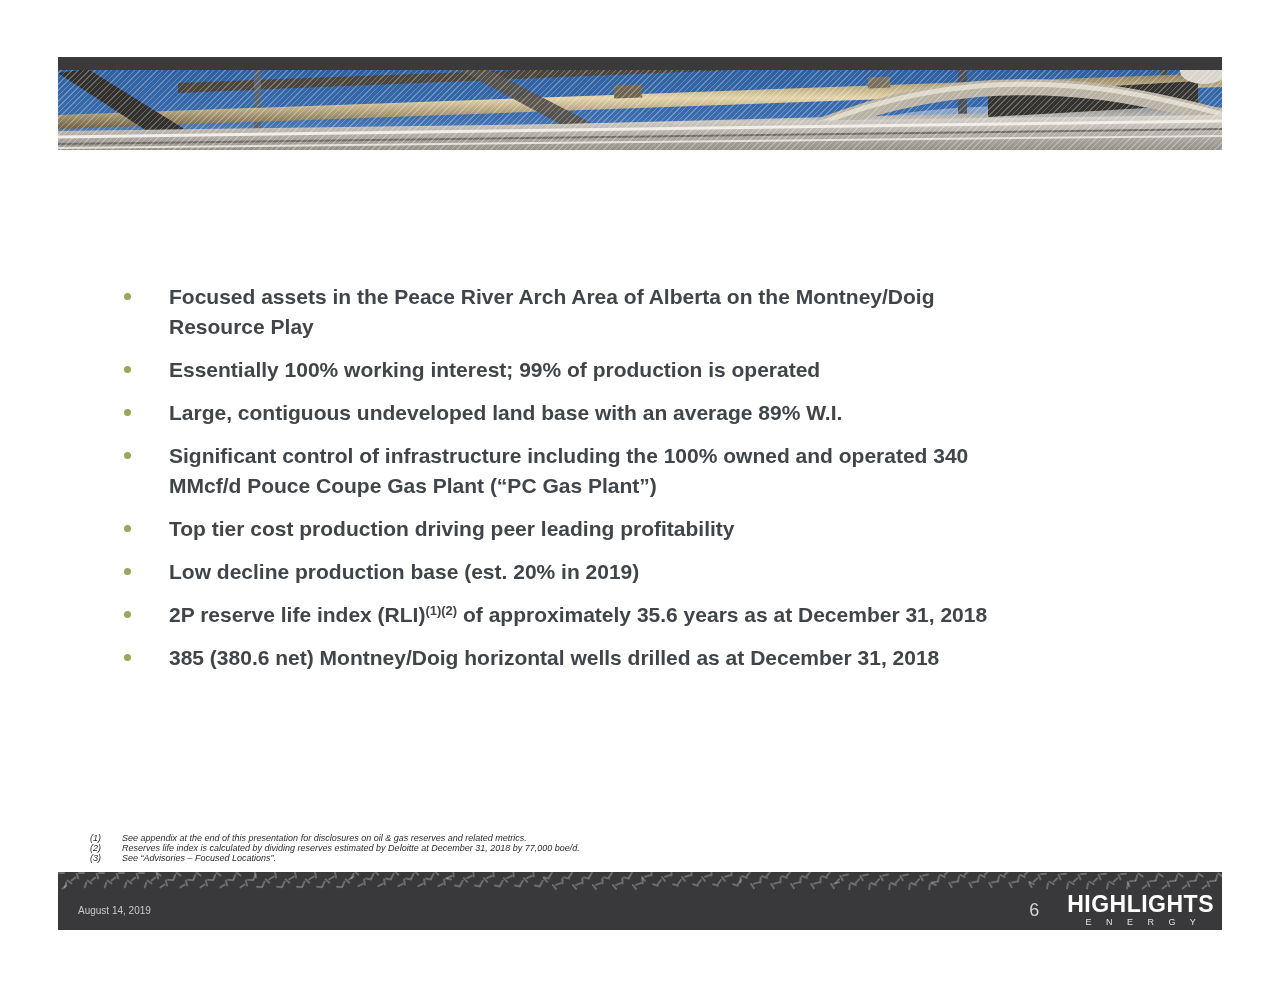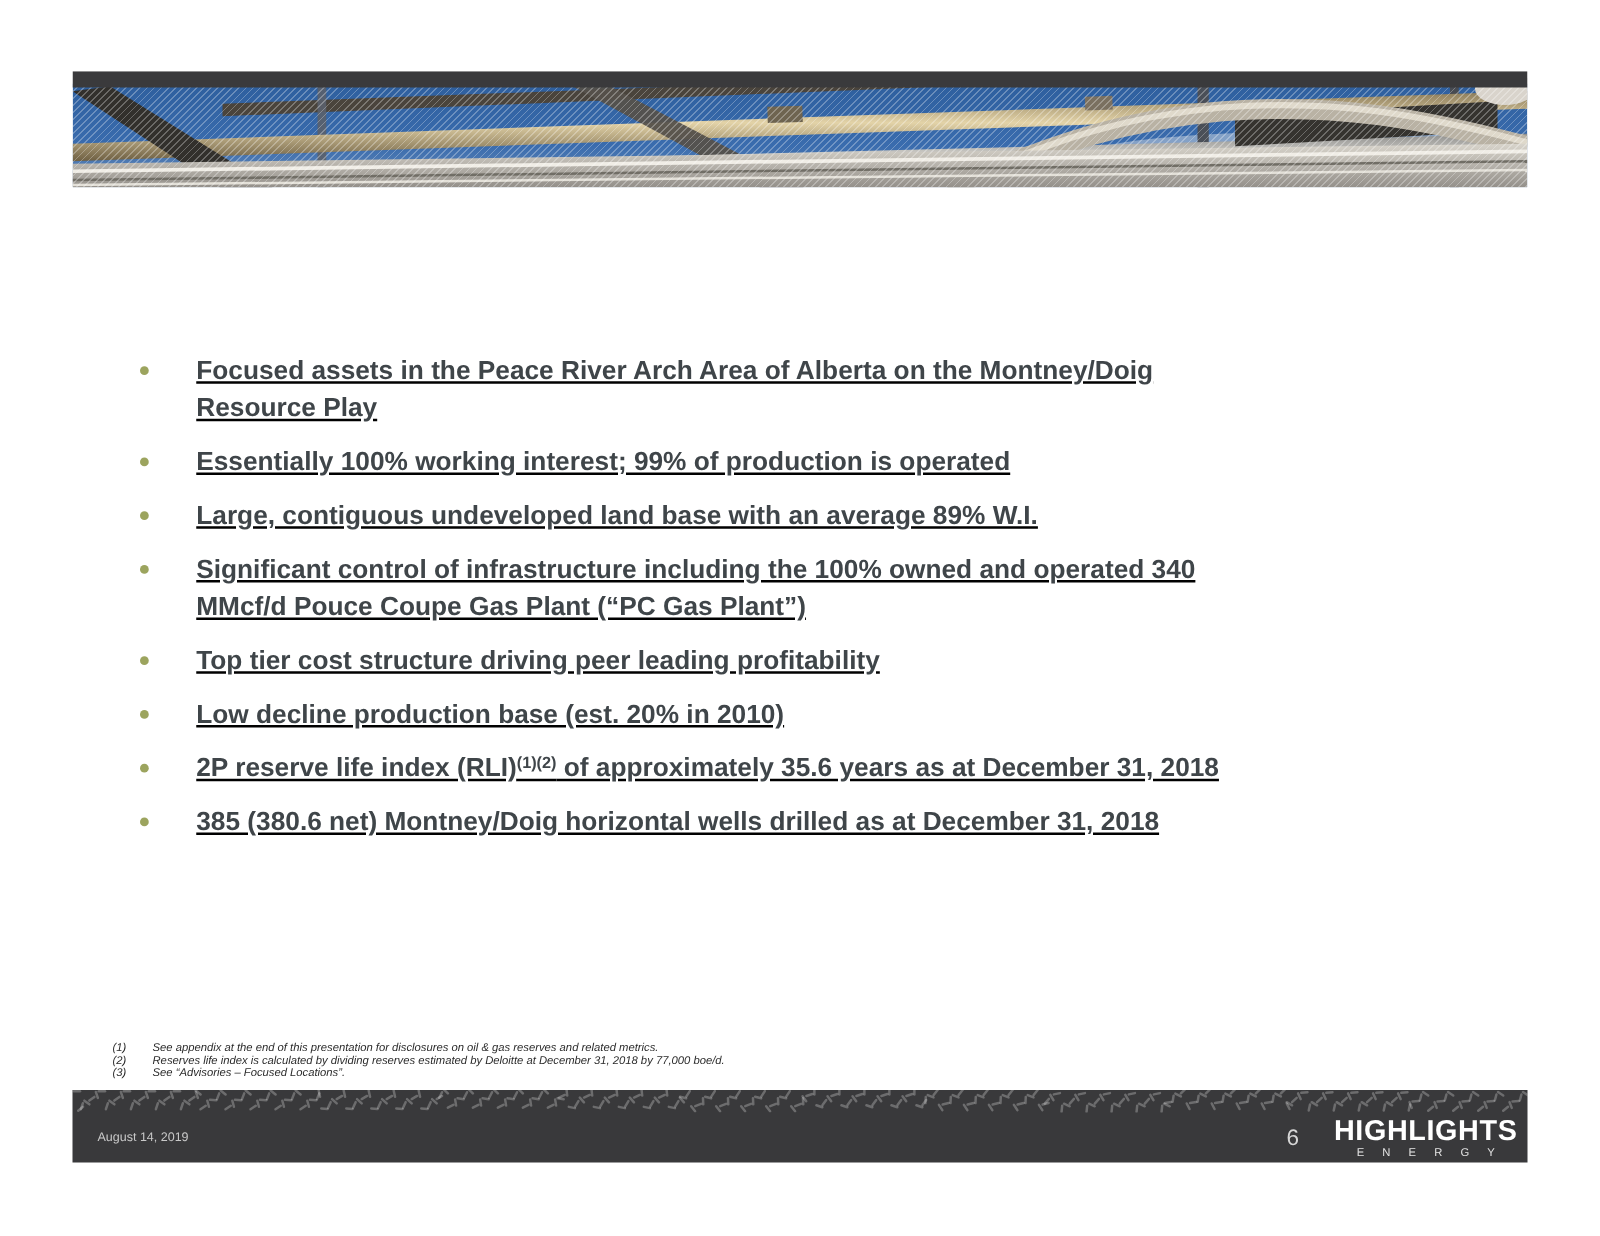--- a/index.html
+++ b/index.html
@@ -11,21 +11,21 @@
   .hero-topbar{position:absolute;top:0;left:0;width:100%;height:13px;background:#3a3a3c;z-index:3;}
   .hero svg{position:absolute;left:0;top:0;z-index:1;}
   .hero-hatch{position:absolute;left:0;top:10px;width:100%;height:83px;z-index:2;
     background:repeating-linear-gradient(135deg, rgba(255,255,255,.28) 0 1px, rgba(0,0,0,0) 1px 4px);}
 
   
   .title{position:absolute;top:181px;left:0;width:100%;text-align:center;
     font-size:48px;font-weight:bold;color:var(--title_blue,#14639F);letter-spacing:-0.5px;}
 
   
-  ul.bullets{position:absolute;left:112px;top:282px;width:1030px;list-style:none;margin:0;padding:0;text-decoration:underline;}
+  ul.bullets{position:absolute;left:124px;top:282px;width:1030px;list-style:none;margin:0;padding:0;}
   ul.bullets li{position:relative;margin:0 0 13px 0;}
   .dot{position:absolute;left:0;top:11px;width:7px;height:7px;border-radius:50%;
     background:var(--bullet_dot,#9CA45E);}
   .btext{margin-left:45px;font-size:21px;font-weight:bold;color:var(--body_text,#3F4549);
     line-height:30px;white-space:pre-wrap;}
   .btext sup{font-size:13px;line-height:0;vertical-align:7px;}
 
   
   .footnotes{position:absolute;left:90px;top:833px;font-size:9px;font-style:italic;
     color:#2b2b2b;}
@@ -116,25 +116,25 @@
         <span class="dot"></span>
         <div class="btext"><span>Large, contiguous undeveloped land base with an average 89% W.I.</span></div>
       </li>
       <li>
         <span class="dot"></span>
         <div class="btext"><span>Significant control of infrastructure including the 100% owned and operated 340
 MMcf/d Pouce Coupe Gas Plant (“PC Gas Plant”)</span></div>
       </li>
       <li>
         <span class="dot"></span>
-        <div class="btext"><span>Top tier cost structure driving peer leading profitability</span></div>
-      </li>
-      <li>
-        <span class="dot"></span>
-        <div class="btext"><span>Low decline production base (est. 20% in 2010)</span></div>
+        <div class="btext"><span>Top tier cost production driving peer leading profitability</span></div>
+      </li>
+      <li>
+        <span class="dot"></span>
+        <div class="btext"><span>Low decline production base (est. 20% in 2019)</span></div>
       </li>
       <li>
         <span class="dot"></span>
         <div class="btext"><span>2P reserve life index (RLI)</span><sup>(1)(2)</sup><span> of approximately 35.6 years as at December 31, 2018</span></div>
       </li>
       <li>
         <span class="dot"></span>
         <div class="btext"><span>385 (380.6 net) Montney/Doig horizontal wells drilled as at December 31, 2018</span></div>
       </li>
     </ul>

